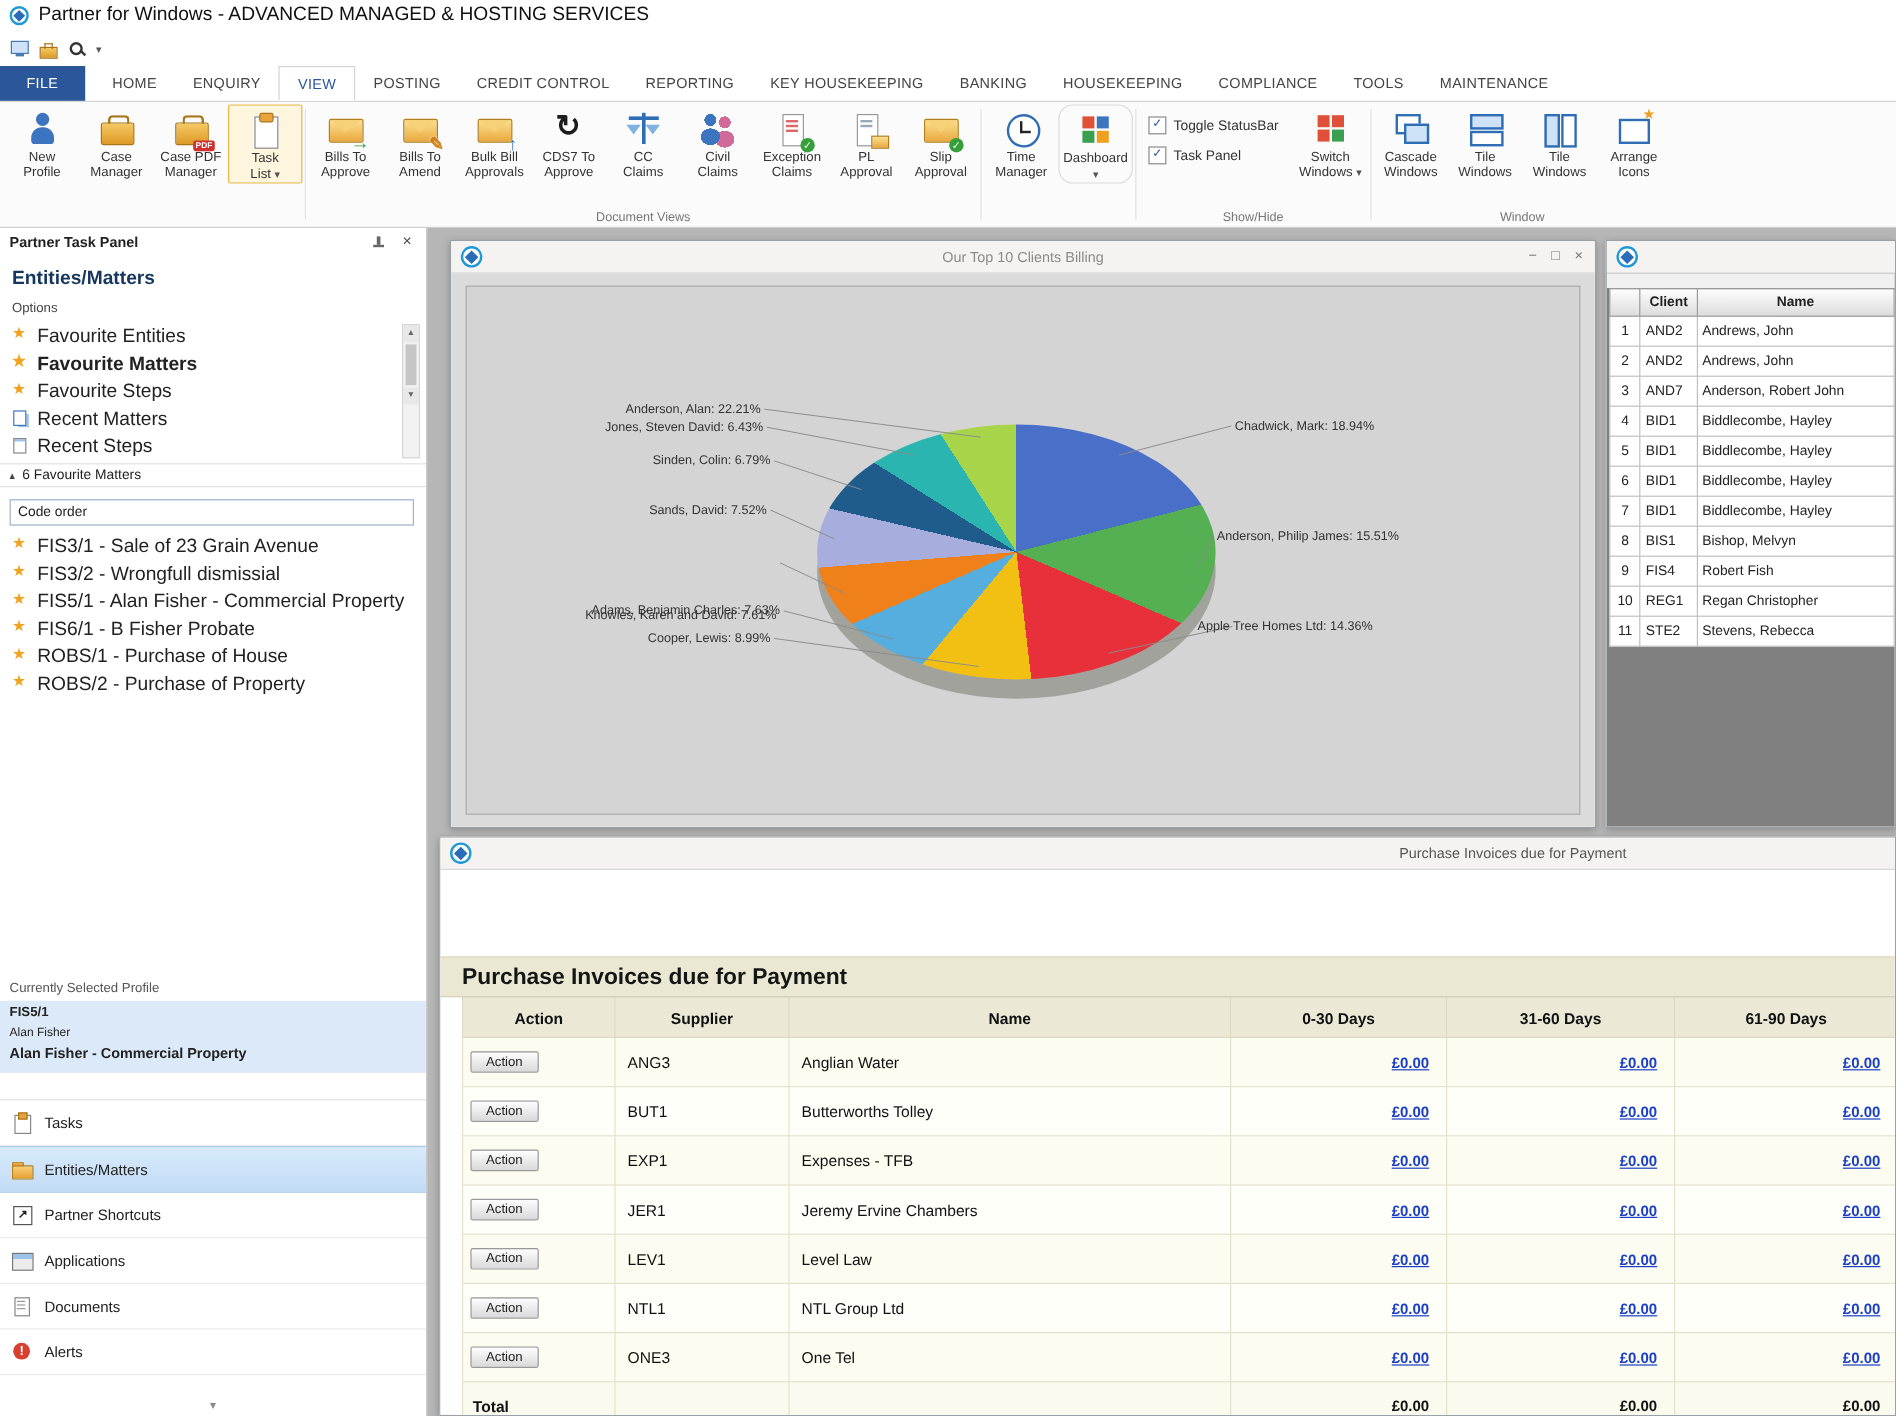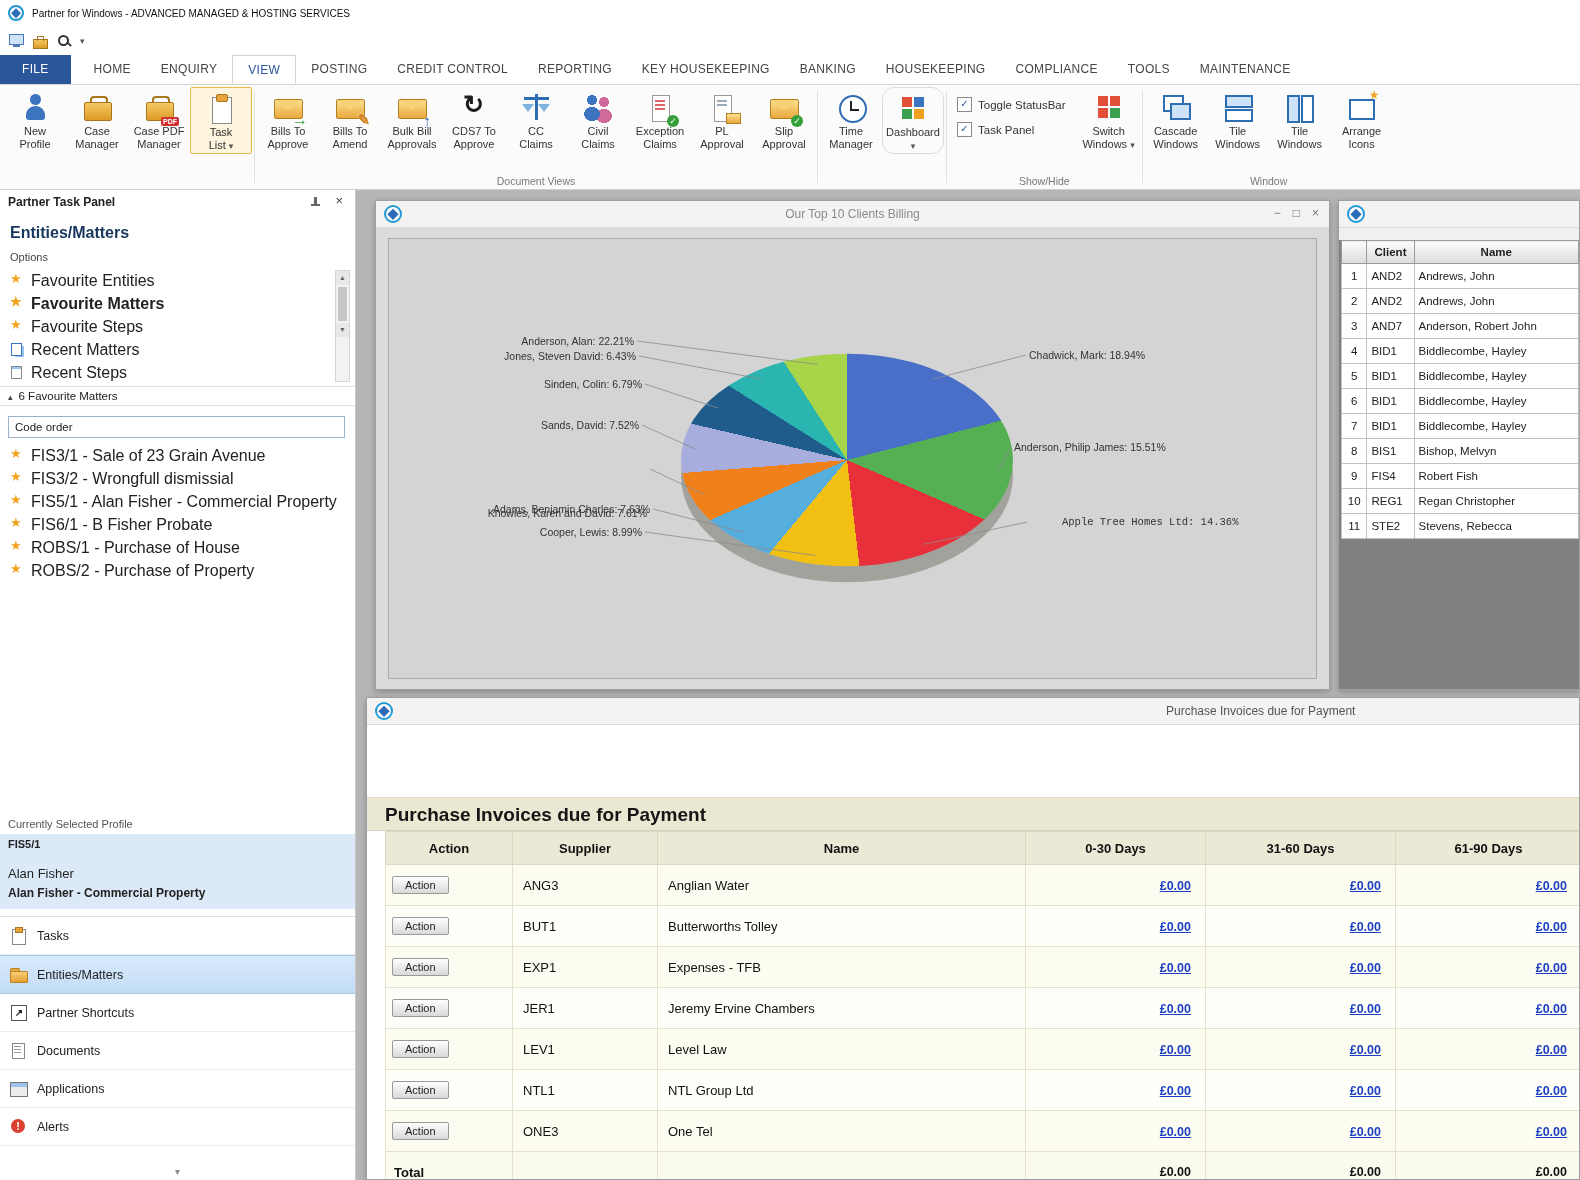--- a/index.html
+++ b/index.html
@@ -1,21 +1,21 @@
 <!DOCTYPE html>
 <html><head>
 <meta charset="utf-8">
 <style>
   html,body{margin:0;padding:0;background:#e8e8e8}
   #app{position:relative;width:1580px;height:1180px;background:#fff;overflow:hidden;
        font-family:"Liberation Sans",sans-serif;color:#222}
 
   
   #titlebar{position:absolute;left:0;top:0;width:100%;height:26px;background:#fff;
-            display:flex;align-items:center;gap:8px;padding-left:8px;box-sizing:border-box;font-size:10px;color:#111}
+            display:flex;align-items:center;gap:8px;padding-left:8px;box-sizing:border-box;font-size:16px;color:#111}
   #qat{position:absolute;left:0;top:26px;width:100%;height:29px;background:#fff;
        display:flex;align-items:center;gap:7px;padding-left:8px;box-sizing:border-box}
   .q-drop{font-size:9px;color:#555}
   #tabstrip{position:absolute;left:0;top:55px;width:100%;height:30px;background:#fff;
             border-bottom:1px solid #d4d4d4;display:flex;box-sizing:border-box}
   .tab{padding:0 15px;line-height:29px;font-size:12px;color:#444;letter-spacing:.3px;white-space:nowrap}
   .tab-file{background:#2b579a;color:#fff;padding:0 22px;margin-right:8px}
   .tab-active{color:#2b579a;border:1px solid #d4d4d4;border-bottom:1px solid #fff;background:#fff}
 
   
@@ -112,21 +112,21 @@
   .sp-scroll{position:absolute;right:5px;top:80px;width:15px;height:112px;background:#f2f2f2;border:1px solid #d6d6d6;display:flex;flex-direction:column;box-sizing:border-box}
   .sb-up,.sb-down{font-size:7px;color:#666;text-align:center;height:14px;line-height:14px;background:#e8e8e8}
   .sb-thumb{flex:none;height:34px;background:#c6c6c6;margin:2px 2px}
   .sp-favhead{position:absolute;left:0;right:0;top:196px;padding:3px 8px;border-top:1px solid #e2e2e2;border-bottom:1px solid #e2e2e2;font-size:11.5px;color:#222}
   .exp{margin-right:6px;font-size:9px;color:#444}
   .sp-sort{position:absolute;left:8px;right:10px;top:226px;height:20px;border:1px solid #9ab2cc;background:#fff;font-size:11.5px;line-height:20px;padding-left:6px;color:#222}
   .sp-matters{position:absolute;left:4px;right:4px;top:254px}
   .sp-profile-label{position:absolute;left:8px;top:628px;font-size:11px;color:#555}
   .sp-profile{position:absolute;left:0;right:0;top:644px;background:#dce9f8;padding:4px 8px 9px}
   .pp-code{font-size:11px;font-weight:bold}
-  .pp-name{font-size:13px;margin-top:16px}
+  .pp-name{font-size:10px;margin-top:5px}
   .pp-matter{font-size:12px;font-weight:bold;margin-top:5px}
   .sp-nav{position:absolute;left:0;right:0;top:726px;border-top:1px solid #e0e0e0}
   .nav-row{height:37px;display:flex;align-items:center;padding:0 10px;border-bottom:1px solid #ececec;font-size:12.5px;color:#222;gap:9px}
   .nav-selected{background:linear-gradient(#d8eafc,#c2dcf6);border-top:1px solid #a8cbe8;border-bottom:1px solid #a8cbe8}
   .nic{display:inline-block;width:18px;height:16px;position:relative;flex:none}
   .ic-tasks::before{content:"";position:absolute;left:2px;top:1px;width:12px;height:14px;background:#fff;border:1px solid #888}
   .ic-tasks::after{content:"";position:absolute;left:5px;top:-1px;width:6px;height:4px;background:#e8a33c;border:1px solid #a8761c}
   .ic-folder::before{content:"";position:absolute;left:0;top:1px;width:8px;height:4px;background:#e8a849;border:1px solid #b8821e;border-bottom:0;border-radius:2px 2px 0 0}
   .ic-folder::after{content:"";position:absolute;left:0;top:4px;width:16px;height:10px;background:linear-gradient(#f8cf78,#e8a030);border:1px solid #b8821e;border-radius:1px}
   .ic-shortcut::before{content:"↗";position:absolute;left:1px;top:0;width:14px;height:14px;background:#fff;border:1px solid #555;color:#222;font-size:10px;line-height:14px;text-align:center;font-weight:bold}
@@ -481,27 +481,27 @@
     <span class="nic ic-folder"></span>
     <span>Entities/Matters</span>
   </div>
 
   <div class="nav-row">
     <span class="nic ic-shortcut"></span>
     <span>Partner Shortcuts</span>
   </div>
 
   <div class="nav-row">
+    <span class="nic ic-apps"></span>
+    <span>Applications</span>
+  </div>
+
+  <div class="nav-row">
     <span class="nic ic-docs"></span>
     <span>Documents</span>
-  </div>
-
-  <div class="nav-row">
-    <span class="nic ic-apps"></span>
-    <span>Applications</span>
   </div>
 
   <div class="nav-row">
     <span class="nic ic-alerts"></span>
     <span>Alerts</span>
   </div>
 </div>
     <div class="sp-navmore">▾</div>
   </div>
 
@@ -527,21 +527,21 @@
               <line x1="264" y1="270" x2="356.17934560081784" y2="293.6829347625646" stroke="#8a8a8a" stroke-width="0.8"></line>
               <line x1="261" y1="230" x2="315.18992852882286" y2="255.55682851049028" stroke="#8a8a8a" stroke-width="0.8"></line>
               <line x1="253" y1="186" x2="306.25568065738435" y2="209.994245347138" stroke="#8a8a8a" stroke-width="0.8"></line>
               <line x1="256" y1="145" x2="328.8233819207504" y2="168.97918715170806" stroke="#8a8a8a" stroke-width="0.8"></line>
               <line x1="250" y1="117" x2="372.6752070670272" y2="140.11990992895335" stroke="#8a8a8a" stroke-width="0.8"></line>
               <line x1="248" y1="102" x2="428.2999249195329" y2="125.34188444479743" stroke="#8a8a8a" stroke-width="0.8"></line>
             </svg>
           <div id="pie-labels">
               <div class="plabel" style="top: 110px; left: 640px;">Chadwick, Mark: 18.94%</div>
               <div class="plabel" style="top: 202px; left: 625px;">Anderson, Philip James: 15.51%</div>
-              <div class="plabel" style="top: 277px; left: 673px; font-family: Liberation Mono, monospace;">Apple Tree Homes Ltd: 14.36%</div>
+              <div class="plabel" style="top: 277px; left: 609px;">Apple Tree Homes Ltd: 14.36%</div>
               <div class="plabel" style="top: 287px; left: 253px; transform: translateX(-100%);">Cooper, Lewis: 8.99%</div>
               <div class="plabel" style="top: 264px; left: 261px; transform: translateX(-100%);">Adams, Benjamin Charles: 7.63%</div>
               <div class="plabel" style="top: 224px; left: 258px; transform: translateX(-100%); margin-top: 44px;">Knowles, Karen and David: 7.61%</div>
               <div class="plabel" style="top: 180px; left: 250px; transform: translateX(-100%);">Sands, David: 7.52%</div>
               <div class="plabel" style="top: 139px; left: 253px; transform: translateX(-100%);">Sinden, Colin: 6.79%</div>
               <div class="plabel" style="top: 111px; left: 247px; transform: translateX(-100%);">Jones, Steven David: 6.43%</div>
               <div class="plabel" style="top: 96px; left: 245px; transform: translateX(-100%);">Anderson, Alan: 22.21%</div>
             </div>
         </div>
       </div>

